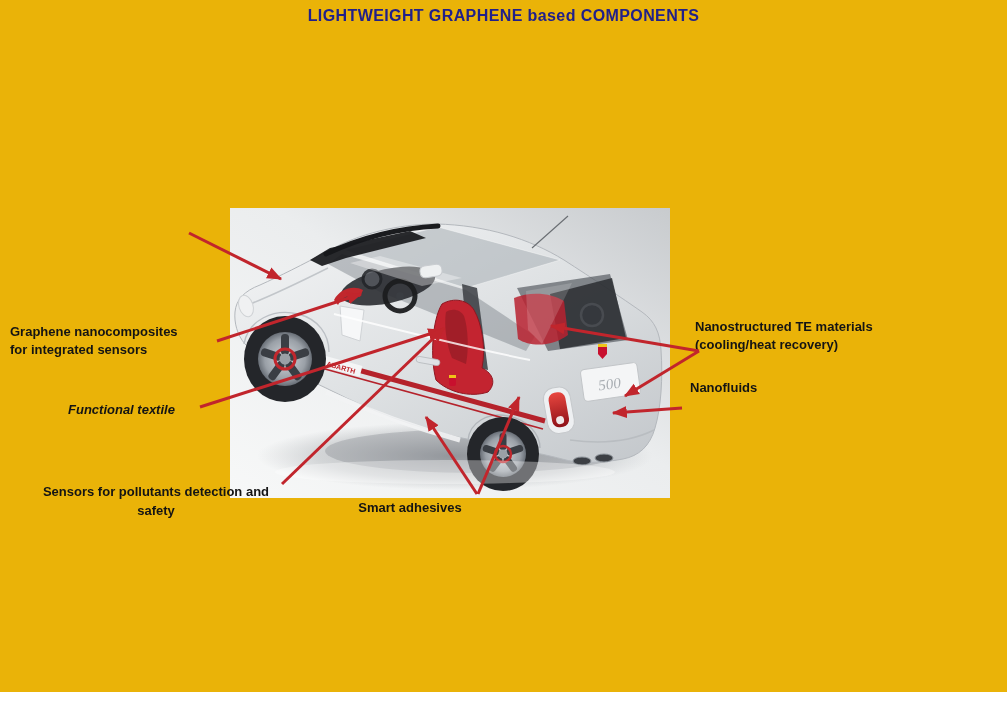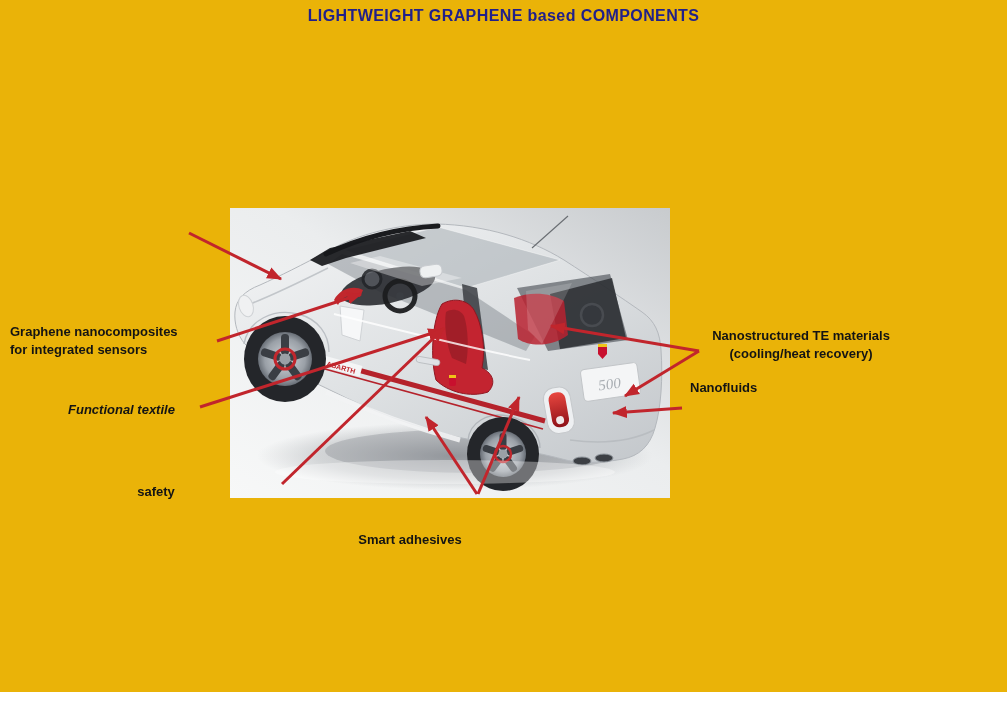--- a/index.html
+++ b/index.html
@@ -5,22 +5,22 @@
   html,body{margin:0;padding:0;background:#ffffff;}
   .slide{position:relative;width:1007px;height:692px;background:#eab308;overflow:hidden;
          font-family:"Liberation Sans",sans-serif;}
   .title{position:absolute;top:7px;left:0;width:100%;text-align:center;
          font-size:16px;font-weight:bold;letter-spacing:.4px;color:var(--title,#21208a);}
   .lbl{position:absolute;font-size:13px;font-weight:bold;color:var(--label,#141414);line-height:18px;}
   .lbl-structural{left:10px;top:196px;width:230px;text-align:left;}
   .lbl-nanocomposites{left:10px;top:323px;width:201px;text-align:left;}
   .lbl-textile{left:68px;top:401px;width:130px;font-style:italic;}
   .lbl-pollutants{left:26px;top:482px;width:260px;text-align:center;line-height:19px;}
-  .lbl-adhesives{left:354px;top:499px;width:112px;text-align:center;margin-top:32px;}
-  .lbl-te{left:695px;top:327px;width:212px;text-align:center;}
+  .lbl-adhesives{left:354px;top:499px;width:112px;text-align:center;}
+  .lbl-te{left:695px;top:318px;width:212px;text-align:left;}
   .lbl-nanofluids{left:690px;top:379px;width:216px;text-align:left;}
   .car-wrap{position:absolute;left:230px;top:208px;width:440px;height:290px;}
   .arrows{position:absolute;left:0;top:0;width:1007px;height:713px;pointer-events:none;z-index:5;}
   .arrow-line{stroke:var(--arrow,#c1252c);stroke-width:3;fill:none;}
   .arrow-head{fill:var(--arrow,#c1252c);}
 </style>
 </head>
 <body>
 
 <div class="slide">
@@ -162,20 +162,21 @@
   </div>
 
   <div class="lbl lbl-nanocomposites">
     <div>Graphene nanocomposites</div>
     <div>for integrated sensors</div>
   </div>
   <div class="lbl lbl-textile">
     <div>Functional textile</div>
   </div>
   <div class="lbl lbl-pollutants">
+    <div>Sensors for pollutants detection and</div>
     <div>safety</div>
   </div>
   <div class="lbl lbl-adhesives">
     <div>Smart adhesives</div>
   </div>
   <div class="lbl lbl-te">
     <div>Nanostructured TE materials</div>
     <div>(cooling/heat recovery)</div>
   </div>
   <div class="lbl lbl-nanofluids">

